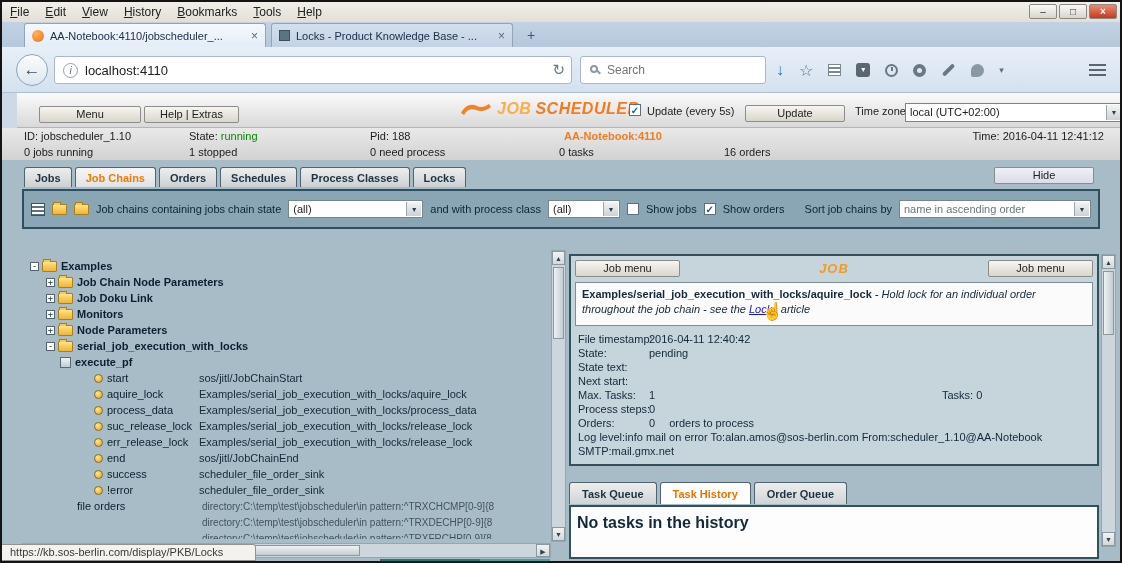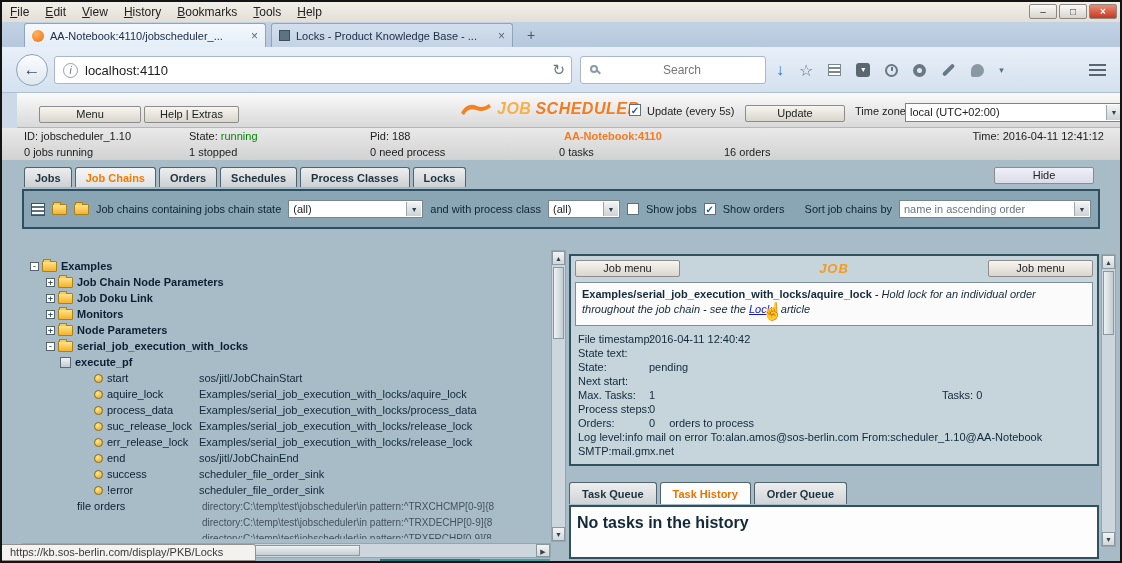--- a/index.html
+++ b/index.html
@@ -29,21 +29,21 @@
   
   .navbar { position:absolute; left:0; top:45px; right:0; height:46px; background:linear-gradient(#e8eff8,#d4e1ef); border-bottom:1px solid #aebfd1; }
   .back-btn { position:absolute; left:14px; top:7px; width:32px; height:32px; border-radius:50%; background:linear-gradient(#fcfdfe,#dde6ef); border:1px solid #8fa3b8; text-align:center; line-height:30px; font-size:17px; color:#3c4f63; }
   .urlbar { position:absolute; left:52px; top:9px; width:518px; height:28px; background:#fff; border:1px solid #a9b7c9; border-radius:3px; }
   .info-circle { position:absolute; left:8px; top:6px; width:15px; height:15px; border:1px solid #8da1b4; border-radius:50%; font-size:10px; font-style:italic; color:#5a6e82; text-align:center; line-height:13px; }
   .url-input { position:absolute; left:30px; top:1px; width:440px; height:24px; border:none; outline:none; font-family:"Liberation Sans",sans-serif; font-size:13px; color:#1c1c1c; background:transparent; }
   .reload-btn { position:absolute; right:6px; top:4px; font-size:15px; color:#67798c; }
   .searchbar { position:absolute; left:578px; top:9px; width:186px; height:28px; background:#fff; border:1px solid #a9b7c9; border-radius:3px; }
   .magnifier { position:absolute; left:9px; top:8px; width:8px; height:8px; border:2px solid #8b99a8; border-radius:50%; }
   .magnifier::after { content:""; position:absolute; width:5px; height:2px; background:#8b99a8; transform:rotate(45deg); right:-5px; bottom:-2px; }
-  .search-input { position:absolute; left:26px; top:1px; width:150px; height:24px; border:none; outline:none; font-family:"Liberation Sans",sans-serif; font-size:12px; color:#1d4ed8; background:transparent;text-align:center; }
+  .search-input { position:absolute; left:26px; top:1px; width:150px; height:24px; border:none; outline:none; font-family:"Liberation Sans",sans-serif; font-size:12px; color:#1d4ed8; background:transparent; }
   .nav-icons { position:absolute; left:774px; top:9px; height:28px; display:flex; align-items:center; gap:15px; }
   .dl-icon { font-size:16px; font-weight:bold; color:#2f78c6; }
   .star-icon { font-size:16px; color:#5d6f82; }
   .panel-icon { width:13px; height:12px; background:repeating-linear-gradient(#fff 0 2px, #7a8894 2px 4px); border:1px solid #7a8894; }
   .pocket-icon { width:14px; height:14px; background:#5a6670; border-radius:3px; color:#fff; font-size:8px; text-align:center; line-height:13px; }
   .clock-icon { width:13px; height:13px; border:2px solid #6a7886; border-radius:50%; position:relative; }
   .clock-icon::after { content:""; position:absolute; left:4px; top:1px; width:1.5px; height:4px; background:#6a7886; }
   .gear-icon { width:13px; height:13px; border-radius:50%; background:#6a7886; position:relative; }
   .gear-icon::after { content:""; position:absolute; inset:4px; background:#e0e9f3; border-radius:50%; }
   .wrench-icon { width:15px; height:4px; background:#6a7886; border-radius:2px; transform:rotate(-45deg); }
@@ -360,22 +360,22 @@
       <div class="job-menu-row">
         <div class="bevel-btn job-menu-btn left" style="width:105px;">Job menu</div>
         <div class="job-word">JOB</div>
         <div class="bevel-btn job-menu-btn right" style="width:105px;">Job menu</div>
       </div>
       <div class="job-header">
         <span class="job-name">Examples/serial_job_execution_with_locks/aquire_lock</span><span class="job-desc"> -  Hold lock for an individual order throughout the job chain - see the </span><a class="job-link">Locks</a><span class="job-desc"> article</span>
       </div>
       <div class="job-details">
         <div class="drow"><span class="dl">File timestamp:</span><span>2016-04-11 12:40:42</span></div>
+        <div class="drow"><span class="dl">State:</span><span>pending</span></div>
         <div class="drow"><span class="dl">State text:</span></div>
-        <div class="drow"><span class="dl">State:</span><span>pending</span></div>
         <div class="drow"><span class="dl">Next start:</span></div>
         <div class="drow"><span class="dl">Max. Tasks:</span><span>1</span><span class="dright">Tasks: 0</span></div>
         <div class="drow"><span class="dl">Process steps:</span><span>0</span></div>
         <div class="drow"><span class="dl">Orders:</span><span>0</span><span class="dsuffix">orders to process</span></div>
         <div class="drow"><span>Log level:info  mail on error  To:alan.amos@sos-berlin.com  From:scheduler_1.10@AA-Notebook</span></div>
         <div class="drow"><span>SMTP:mail.gmx.net</span></div>
       </div>
     </div>
 
     <div class="task-tabs">

